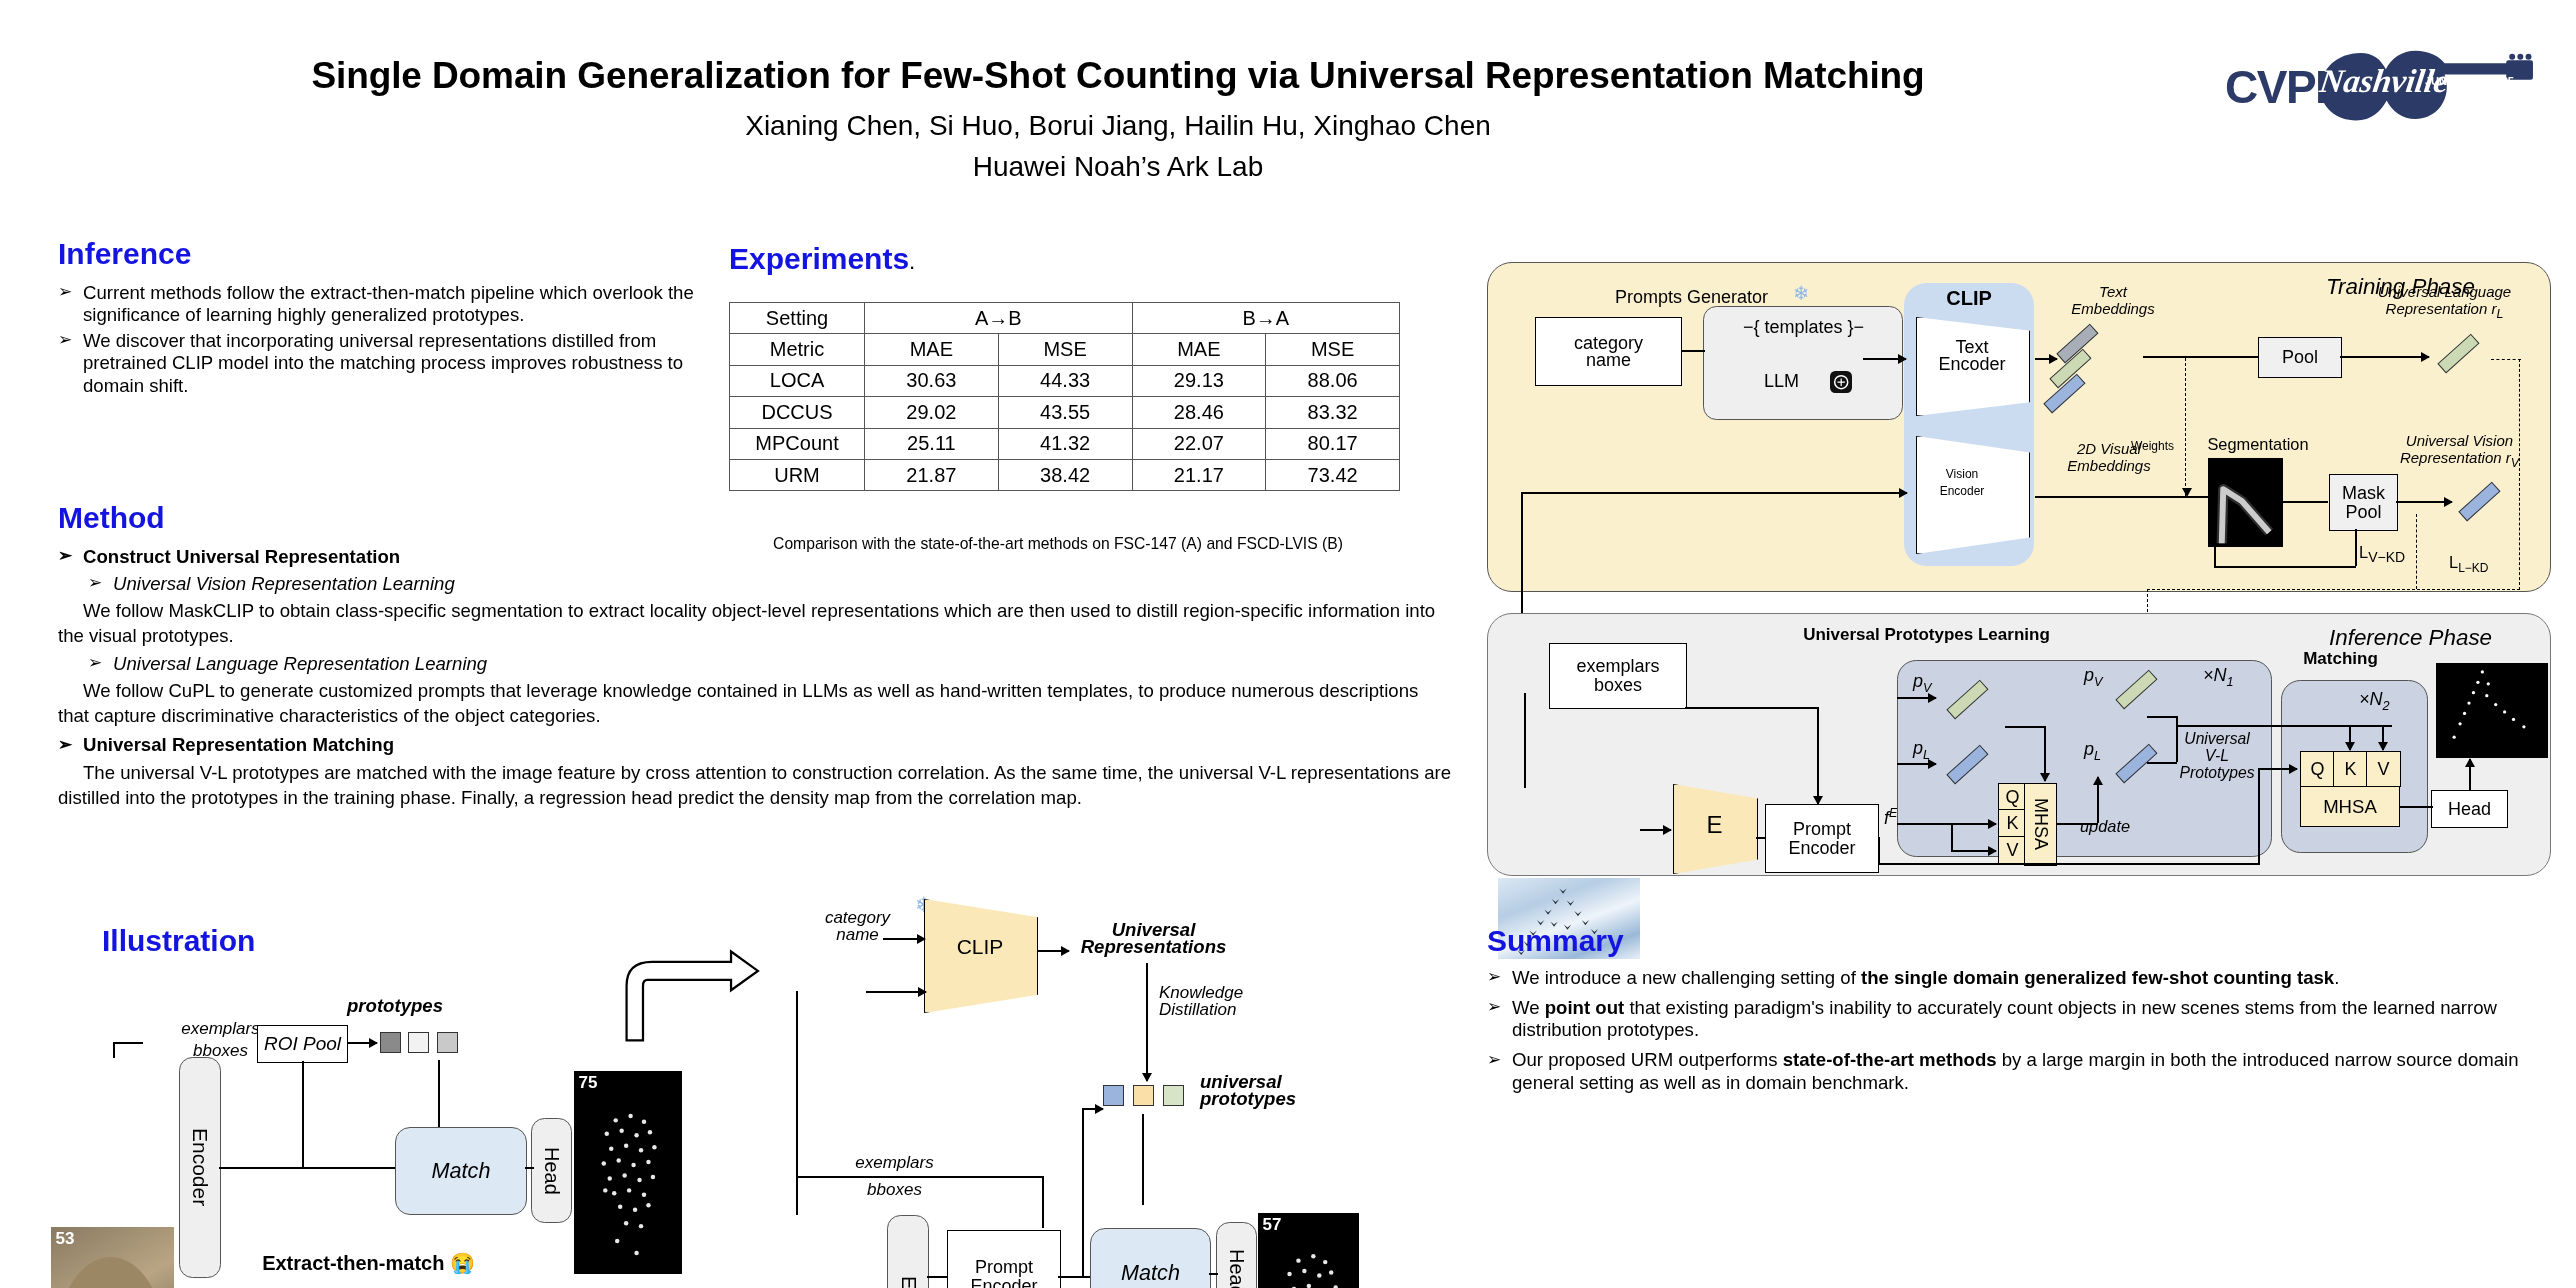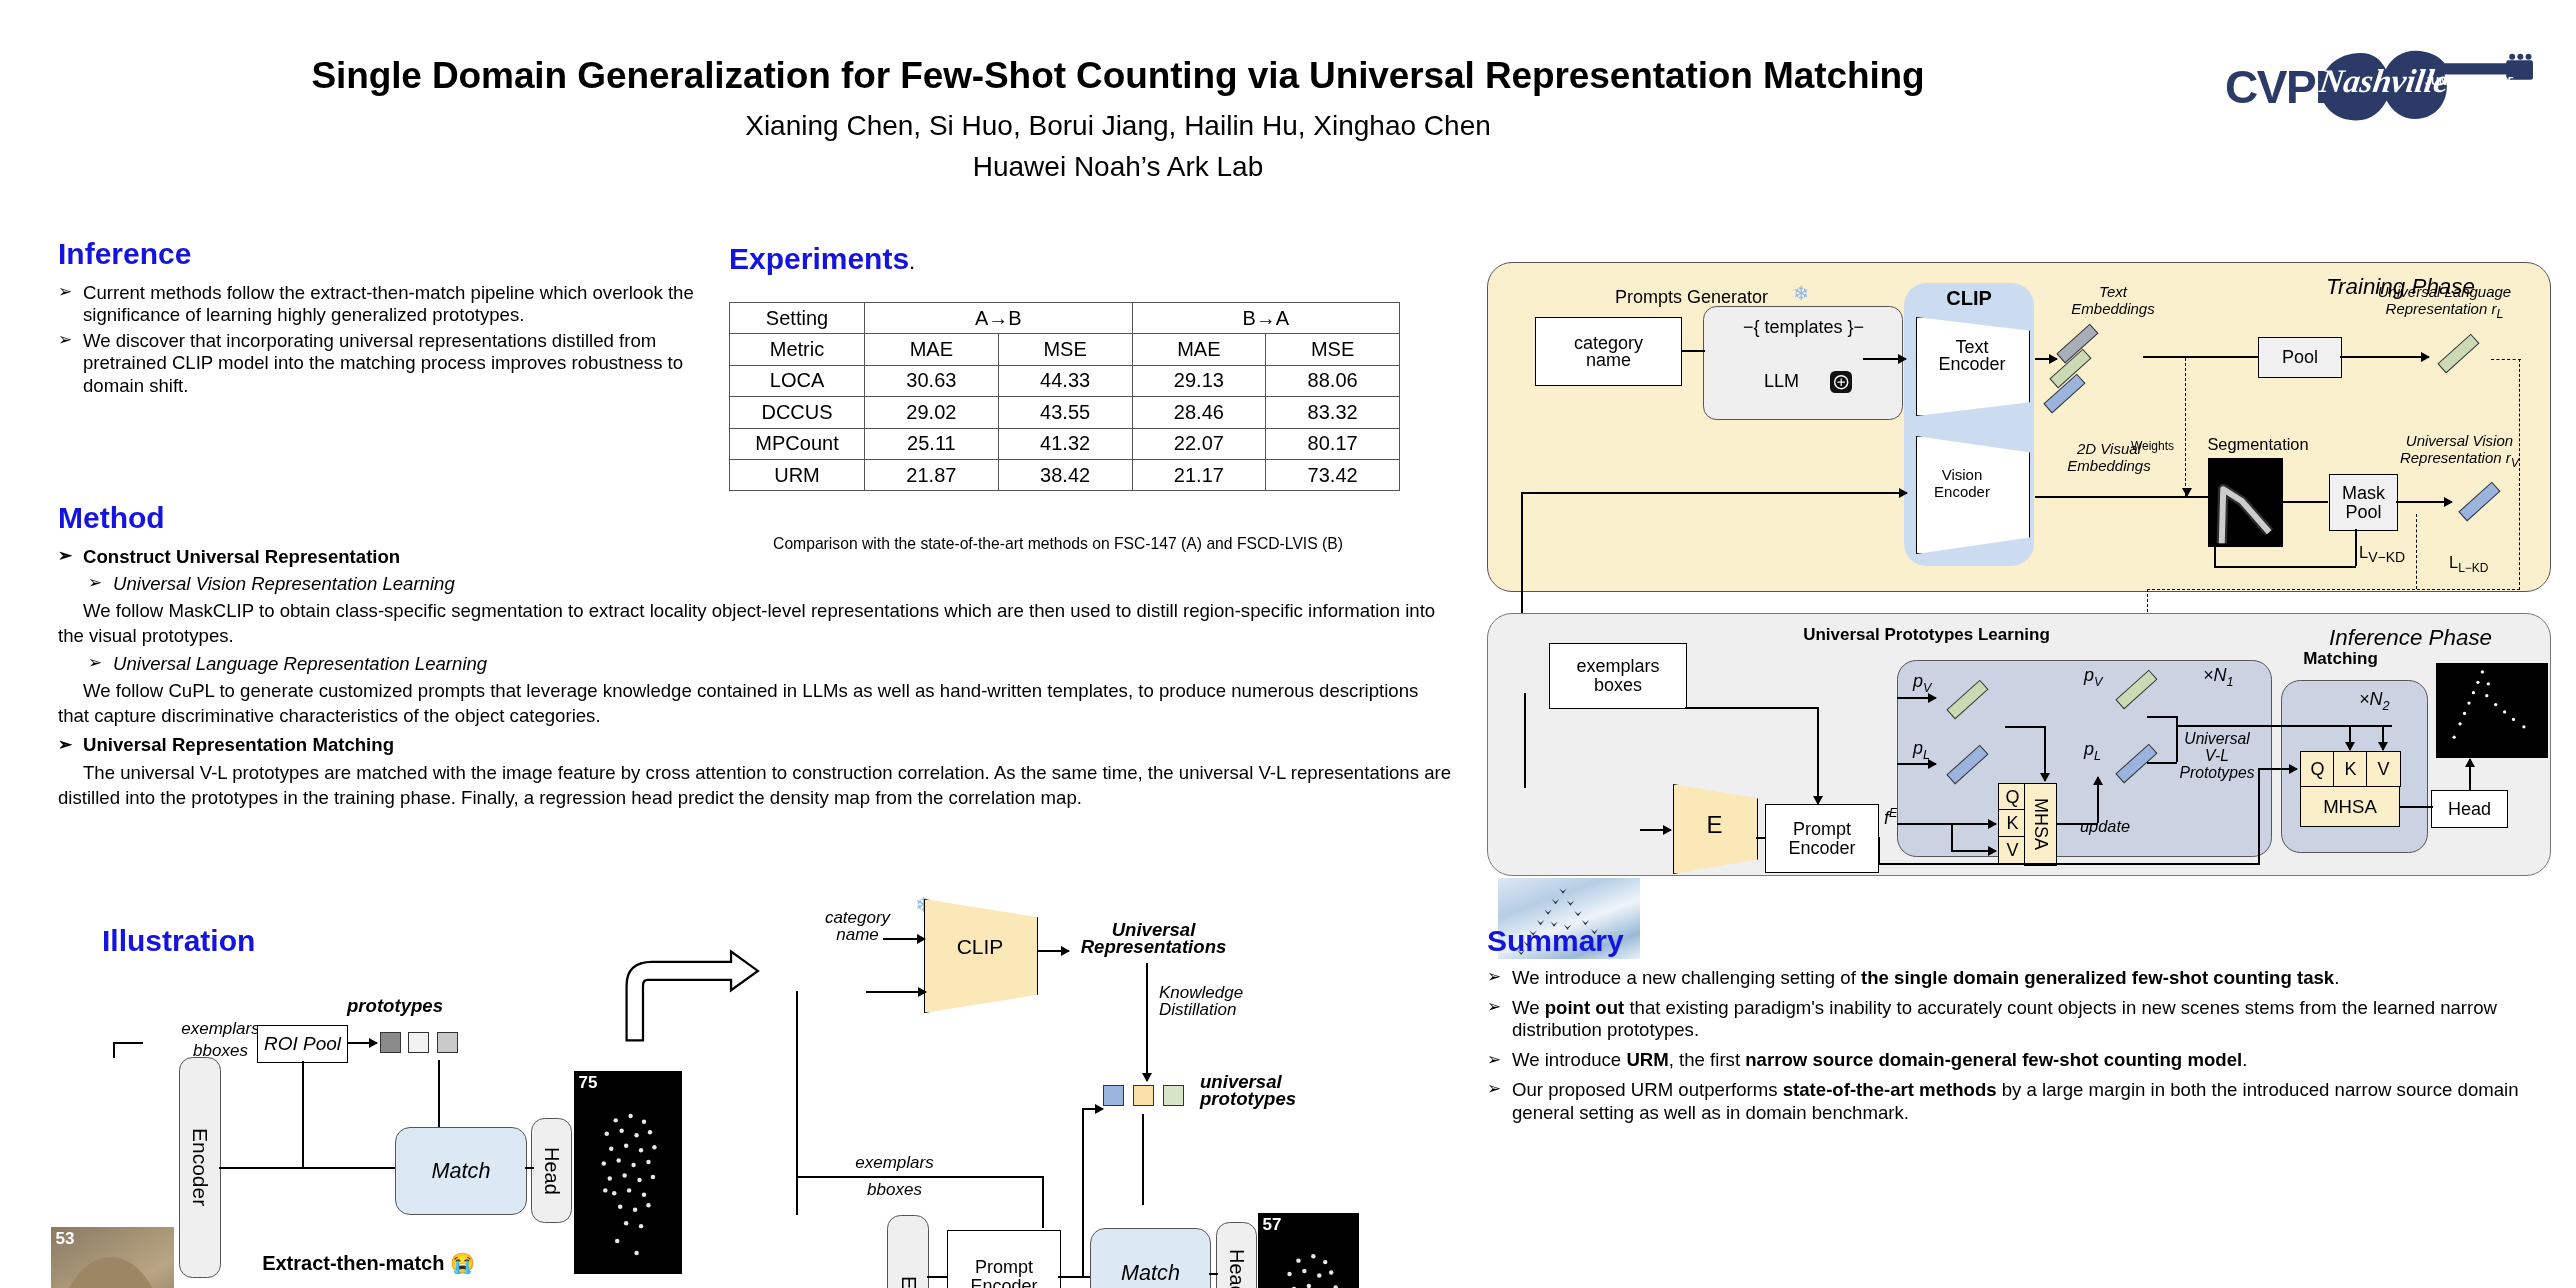--- a/index.html
+++ b/index.html
@@ -202,21 +202,21 @@
       <path d="M8 12h8M12 8v8" stroke="#fff" stroke-width="1.3"></path>
     </svg>
 </div>
 <div class="abs ln hline" style="left:1681px;top:350px;width:24px;"></div>
 
 <div class="abs clipbox" style="left:1904px;top:283px;width:130px;height:283px;"></div>
 <div class="abs lbl-b" style="left:1904px;top:289px;width:130px;font-size:20px;">CLIP</div>
 <div class="abs trapR" style="left:1916px;top:317px;width:112px;height:97px;"></div>
 <div class="abs lbl" style="left:1916px;top:339px;width:112px;font-size:18px;">Text<br>Encoder</div>
 <div class="abs trapR" style="left:1916px;top:436px;width:112px;height:116px;"></div>
-<div class="abs lbl" style="left:1916px;top:466px;width:92px;font-size:15px;">Vision<br>Encoder</div>
+<div class="abs lbl" style="left:1916px;top:466px;width:92px;font-size:12px;">Vision<br>Encoder</div>
 <div class="abs ln hline arrow-r" style="left:1863px;top:358px;width:43px;"></div>
 <div class="abs ln hline arrow-r" style="left:1521px;top:492px;width:386px;"></div>
 <div class="abs ln vline" style="left:1521px;top:492px;height:201px;"></div>
 
 <div class="abs lbl-i" style="left:2046px;top:283px;width:134px;">Text<br>Embeddings</div>
 <div class="abs" style="left:2042px;top:321px;width:97px;height:97px;">
   <span class="bar grey" style="left:13.4px;top:16.4px;"></span>
   <span class="bar green" style="left:6px;top:41px;"></span>
   <span class="bar blue" style="left:0px;top:66px;"></span>
 </div>
@@ -562,20 +562,17 @@
 </div>
 
 <div class="abs sec-h" style="left:1487px;top:924px;">Summary</div>
 <div class="abs" style="left:1487px;top:967px;width:1066px;">
   <div class="bul" style="margin-bottom:7.5px;">
     <span>We introduce a new challenging setting of </span><b>the single domain generalized few-shot counting task</b><span>.</span>
   </div>
   <div class="bul" style="margin-bottom:7.5px;">
     <span>We </span><b>point out</b><span> that existing paradigm's inability to accurately count objects in new scenes stems from the learned narrow distribution prototypes.</span>
   </div>
-  <div class="bul" style="margin-bottom:7.5px;">
-    <span>We introduce </span><b>URM</b><span>, the first </span><b>narrow source domain-general few-shot counting model</b><span>.</span>
-  </div>
   <div class="bul">
     <span>Our proposed URM outperforms </span><b>state-of-the-art methods</b><span> by a large margin in both the introduced narrow source domain general setting as well as in domain benchmark.</span>
   </div>
 </div>
 
 
 </body></html>

